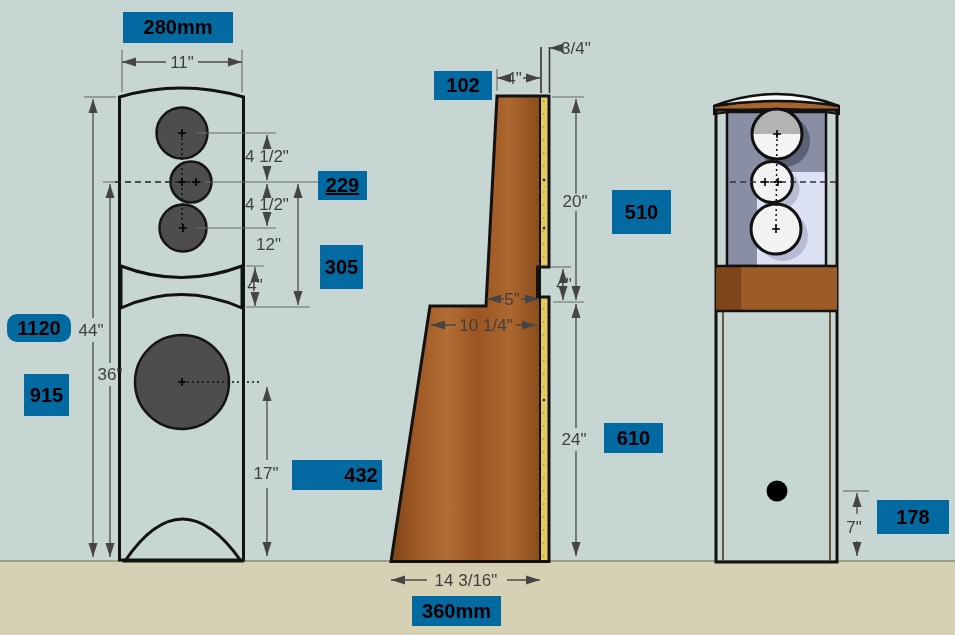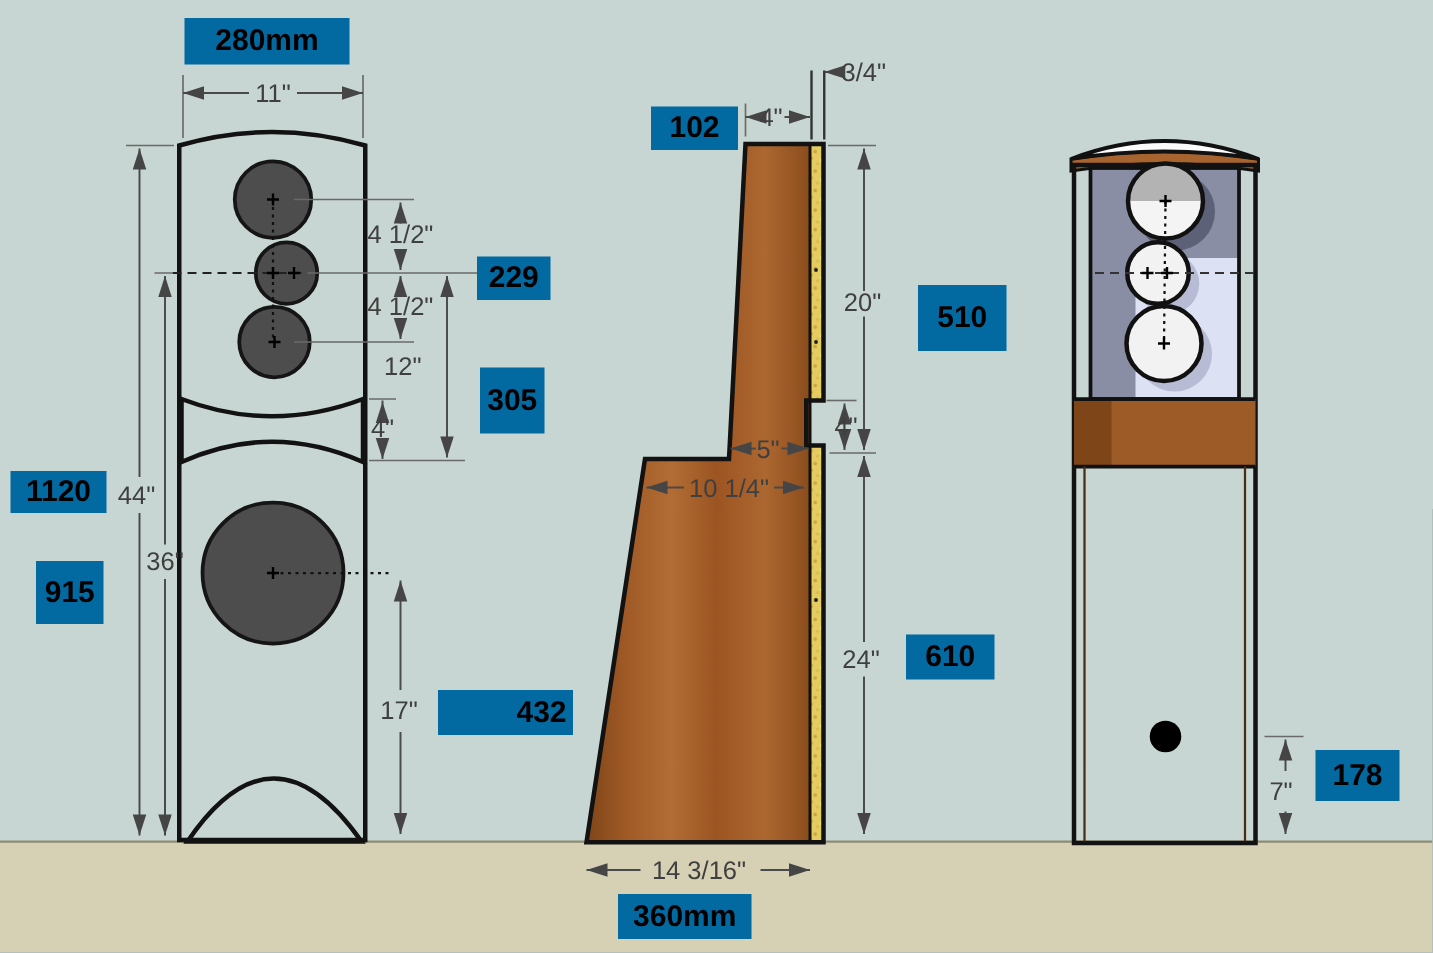--- a/index.html
+++ b/index.html
@@ -218,24 +218,24 @@
     </g>
     <g class="arrow">
       <use href="#aU" x="857" y="493"></use>
           <use href="#aD" x="857" y="556"></use>
     </g>
     <text x="854" y="533" class="tm">7"</text>
   </g>
 </svg>
 
 <div class="lbl" style="left:123px;top:12px;width:110px;height:31px;">280mm</div>
-<div class="lbl" style="left:7px;top:314px;width:64px;height:28px;">1120</div>
+<div class="lbl" style="left:7px;top:314px;width:64px;height:28px;border-radius:10px;">1120</div>
 <div class="lbl" style="left:24px;top:374px;width:45px;height:42px;">915</div>
-<div class="lbl" style="left:318px;top:171px;width:49px;height:29px;">229</div>
+<div class="lbl" style="left:318px;top:171px;width:49px;height:29px;text-decoration:underline;">229</div>
 <div class="lbl" style="left:320px;top:245px;width:43px;height:44px;">305</div>
 <div class="lbl" style="left:292px;top:460px;width:42px;height:30px;padding-left:48px;">432</div>
 <div class="lbl" style="left:434px;top:71px;width:58px;height:29px;">102</div>
 <div class="lbl" style="left:612px;top:190px;width:59px;height:44px;">510</div>
 <div class="lbl" style="left:604px;top:423px;width:59px;height:30px;">610</div>
 <div class="lbl" style="left:412px;top:596px;width:89px;height:30px;">360mm</div>
-<div class="lbl" style="left:877px;top:500px;width:56px;height:34px;text-align:right;">178</div>
+<div class="lbl" style="left:877px;top:500px;width:72px;height:34px;text-align:right;">178</div>
 
 </div>
 
 </body></html>

